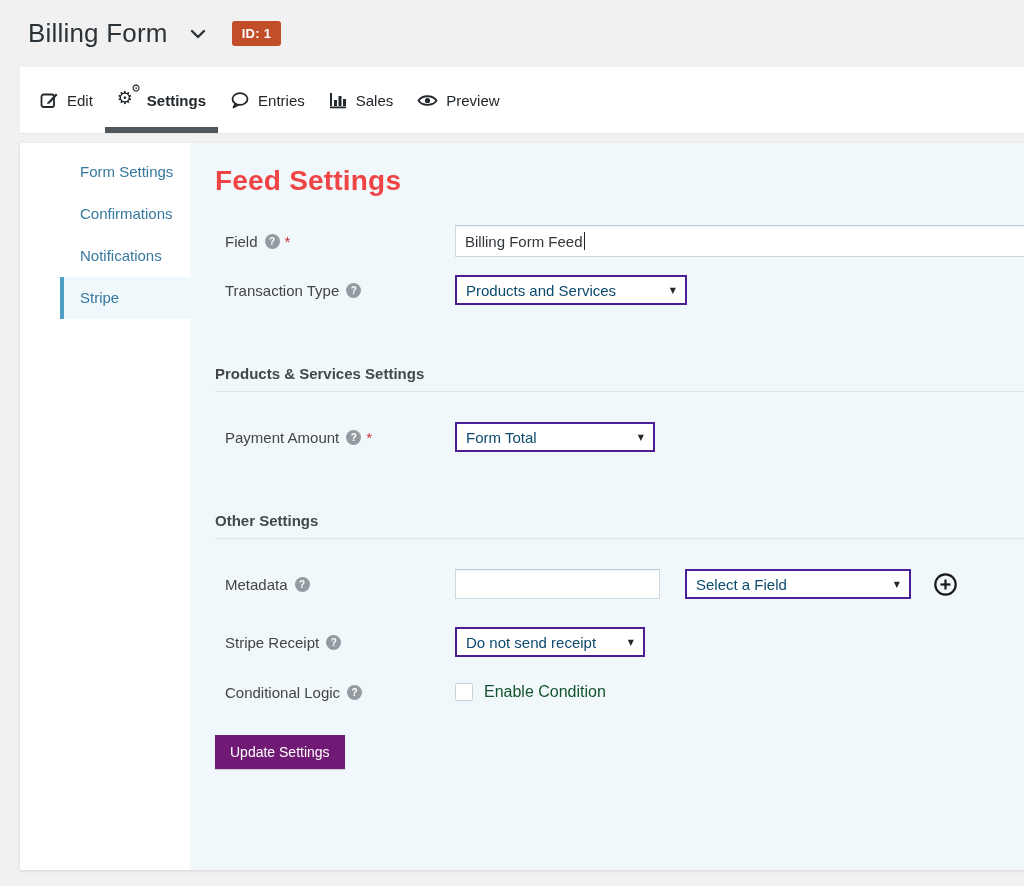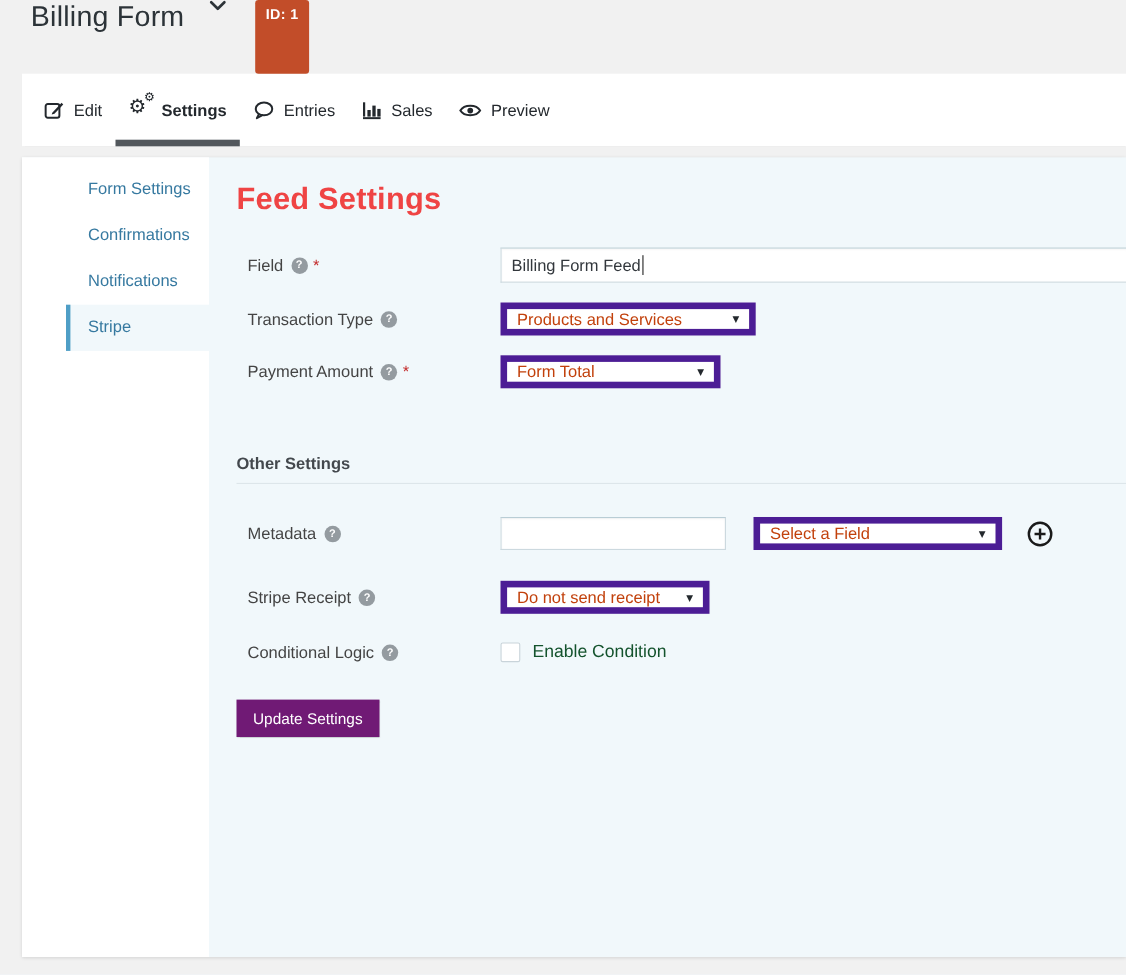--- a/index.html
+++ b/index.html
@@ -5,21 +5,21 @@
   * { margin:0; padding:0; box-sizing:border-box; }
   html,body { width:1024px; height:886px; overflow:hidden; }
   body {
     background:#f1f1f1;
     font-family:"Liberation Sans","DejaVu Sans",sans-serif;
     color:#444;
   }
 
   
   .page-header {
-    height:67px; display:flex; padding-left:28px;
+    height:67px; display:flex; align-items:center; padding-left:28px;
   }
   .form-title { font-size:26px; font-weight:500; color:#2c3338; letter-spacing:.2px; }
   .title-chevron { margin-left:22px; display:inline-flex; color:#2c3338; cursor:pointer; }
   .id-badge {
     margin-left:26px; background:#c24d29; color:#fff; font-size:13px; font-weight:700;
     padding:5px 10px; border-radius:3px; letter-spacing:.3px;
   }
 
   
   .tab-bar {
@@ -69,23 +69,23 @@
   .req { color:#c43232; margin-left:5px; font-size:15px; }
 
   .text-input {
     height:32px; background:#fff; border:1px solid #ccd9df; border-top-color:#b9cdd5;
     display:flex; align-items:center; padding:0 9px; font-size:15px; color:#32373c;
     box-shadow:inset 0 1px 2px rgba(0,0,0,.04);
   }
   .caret { width:1px; height:18px; background:#222; margin-left:1px; }
 
   .select-box {
-    height:30px; background:#fff; border:6px solid #4c1d95;
+    height:30px; background:#fff; border:2px solid #4c1d95;
     display:flex; align-items:center; justify-content:space-between;
-    padding:0 9px; font-size:15px; color:#c2410c; cursor:pointer;
+    padding:0 9px; font-size:15px; color:#0c4a6e; cursor:pointer;
     box-shadow:0 0 1px rgba(0,0,0,.04);
   }
   .select-box::after {
     content:"▼"; font-size:8px; color:#23282d; margin-left:12px;
     font-family:"DejaVu Sans",sans-serif;
   }
 
   .section { margin-top:60px; margin-bottom:30px; }
   .section .sec-title {
     font-size:15px; font-weight:700; color:#43484d; padding-bottom:9px;
@@ -199,20 +199,23 @@
       <div class="row">
         <span class="lbl">
           <span>Transaction Type</span>
           <span class="help-icon"></span>
         </span>
         <div class="select-box" style="width:232px;">
           <span>Products and Services</span>
         </div>
       </div>
 
+      <div class="section">
+        <div class="sec-title">Products &amp; Services Settings</div>
+      </div>
 
       <div class="row">
         <span class="lbl">
           <span>Payment Amount</span>
           <span class="help-icon"></span>
           <span class="req">*</span>
         </span>
         <div class="select-box" style="width:200px;">
           <span>Form Total</span>
         </div>

